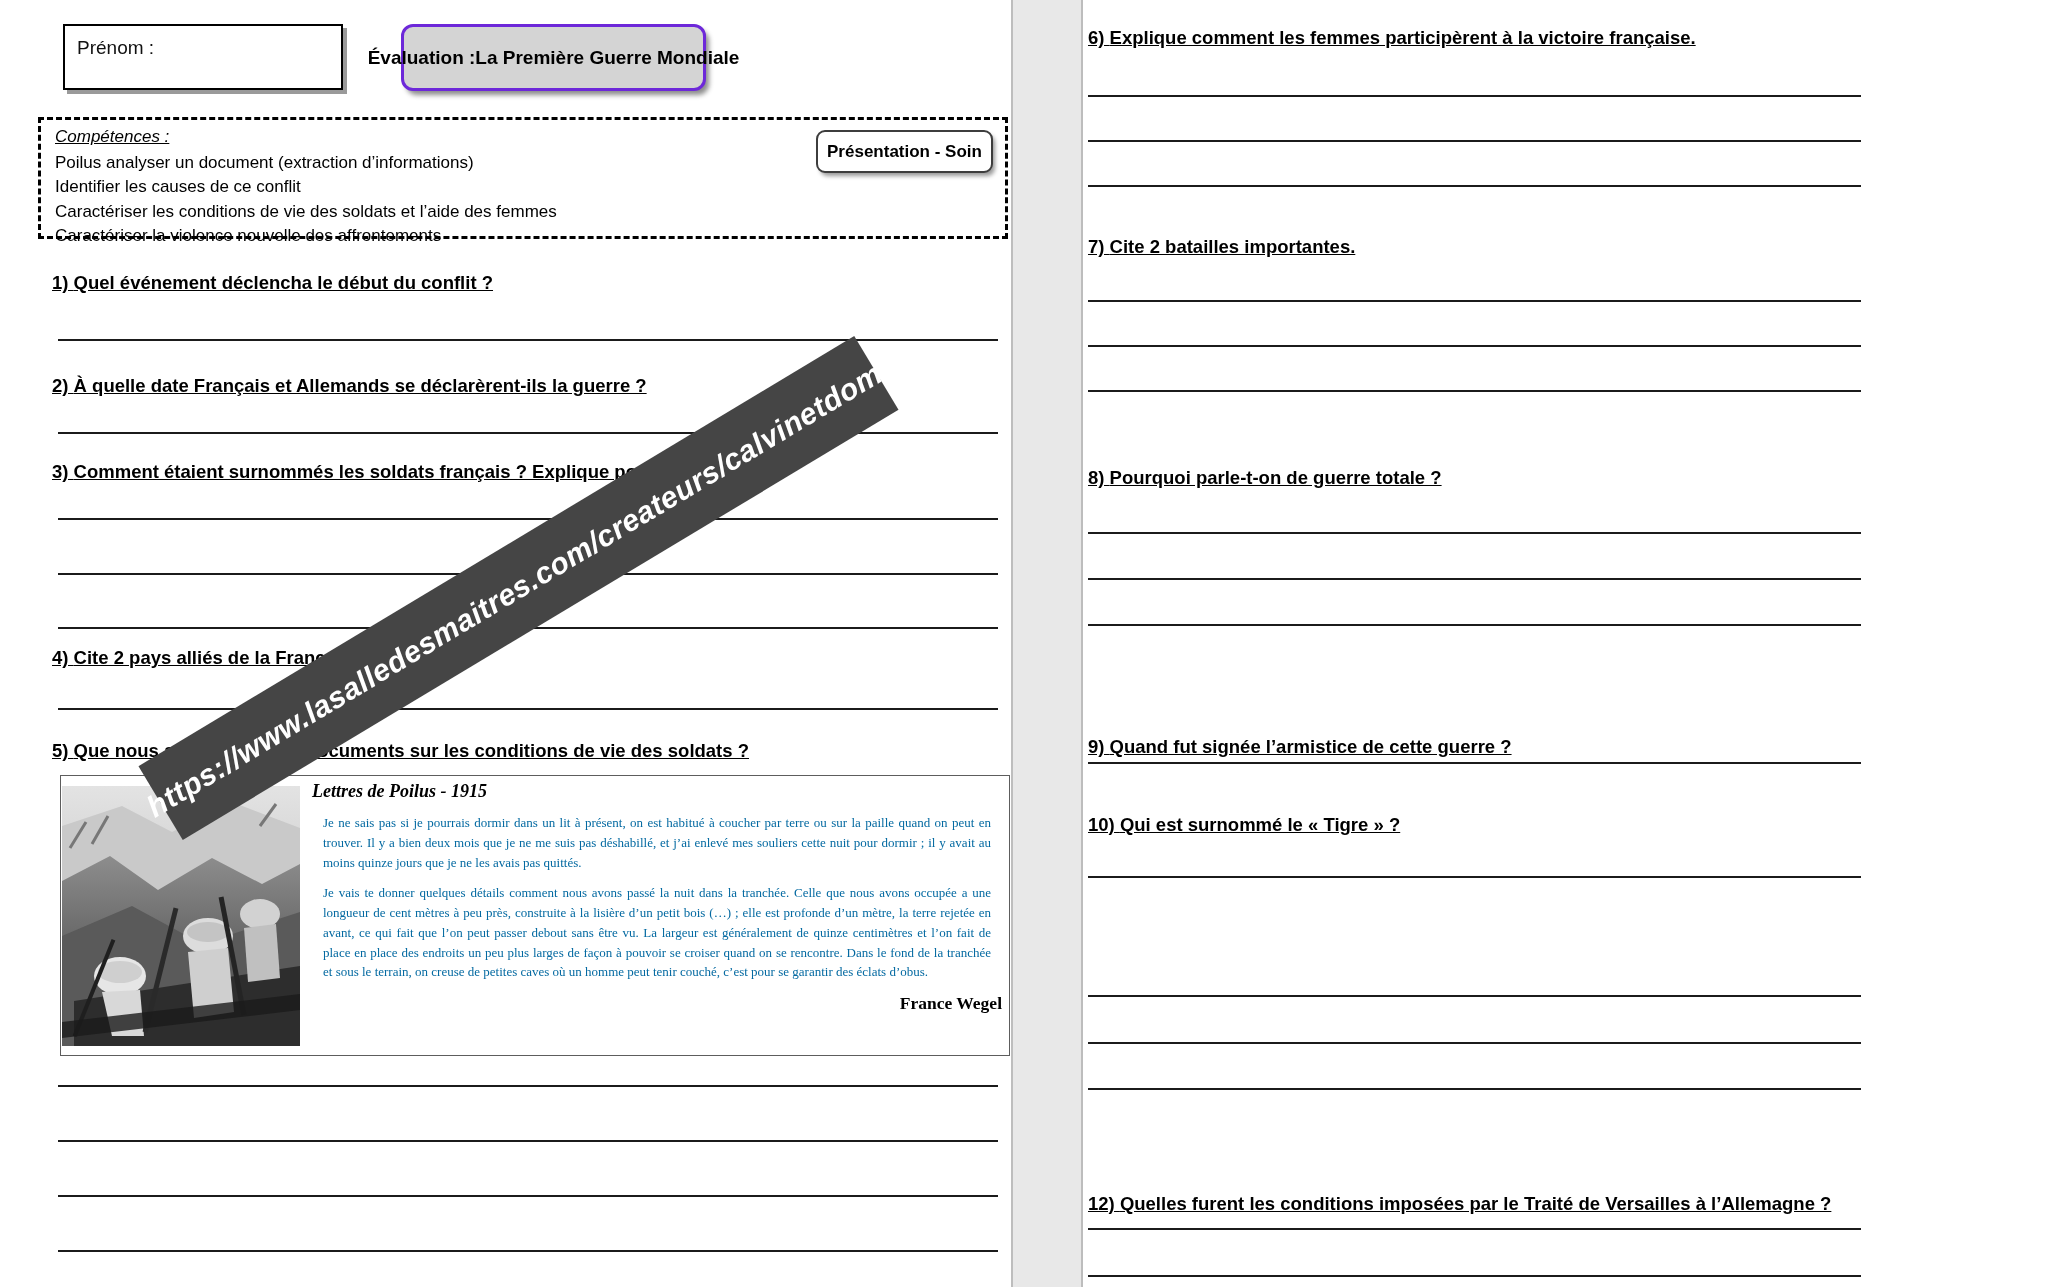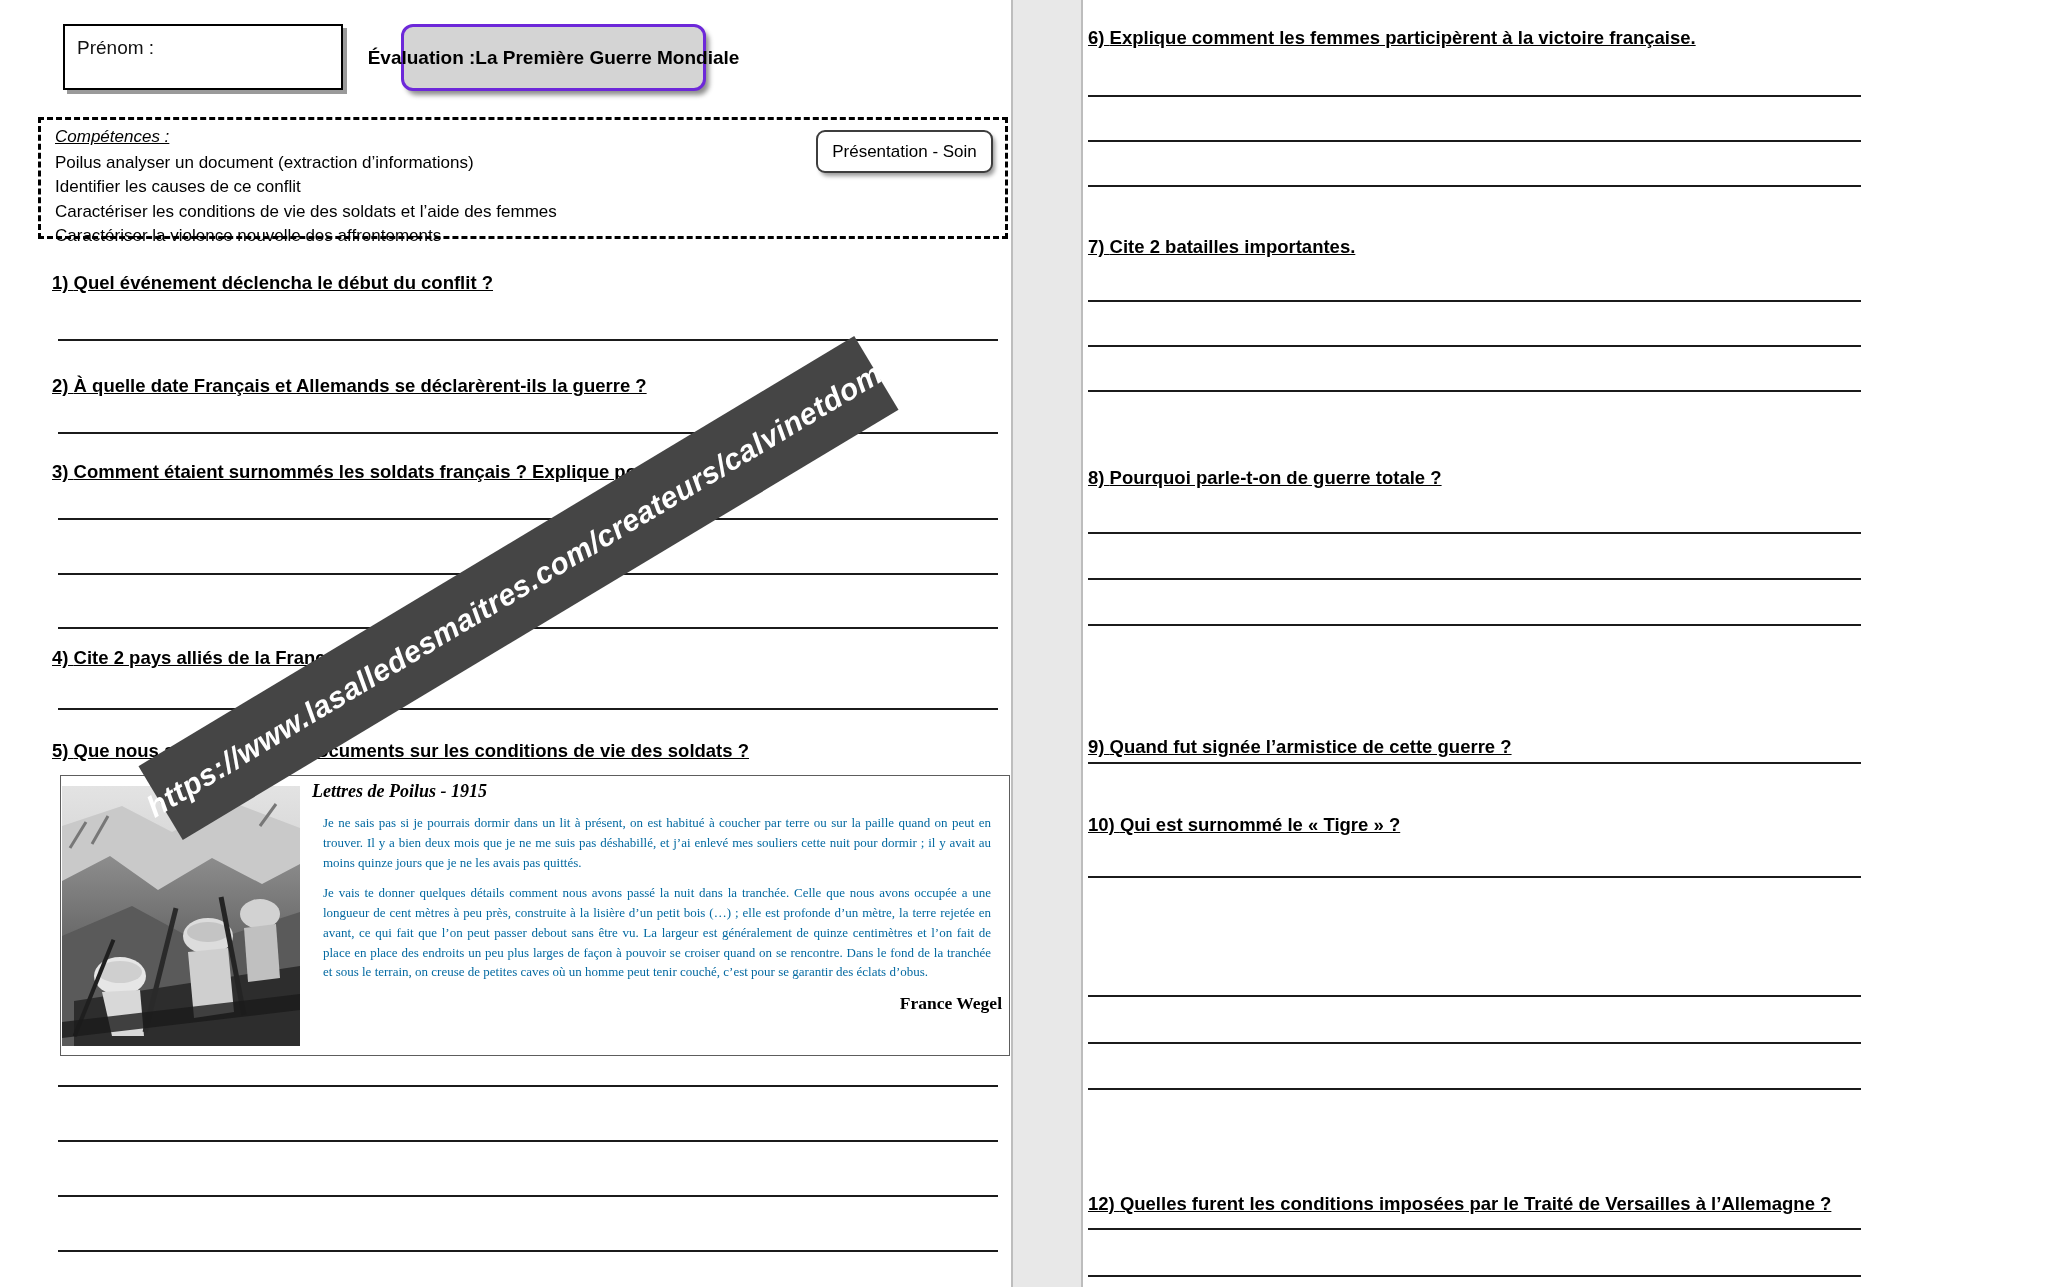--- a/index.html
+++ b/index.html
@@ -132,21 +132,21 @@
     border-radius: 9px;
     background: #fff;
     box-shadow: 3px 4px 4px -1px #999;
     box-sizing: border-box;
     display: flex;
     align-items: center;
     justify-content: center;
   }
   .soin-label {
     font-size: 17px;
-    font-weight: normal;
+    font-weight: bold;
     color: #000;
     white-space: nowrap;
   }
 
   
   .q {
     position: absolute;
     font-size: 18.5px;
     font-weight: bold;
     color: #000;

